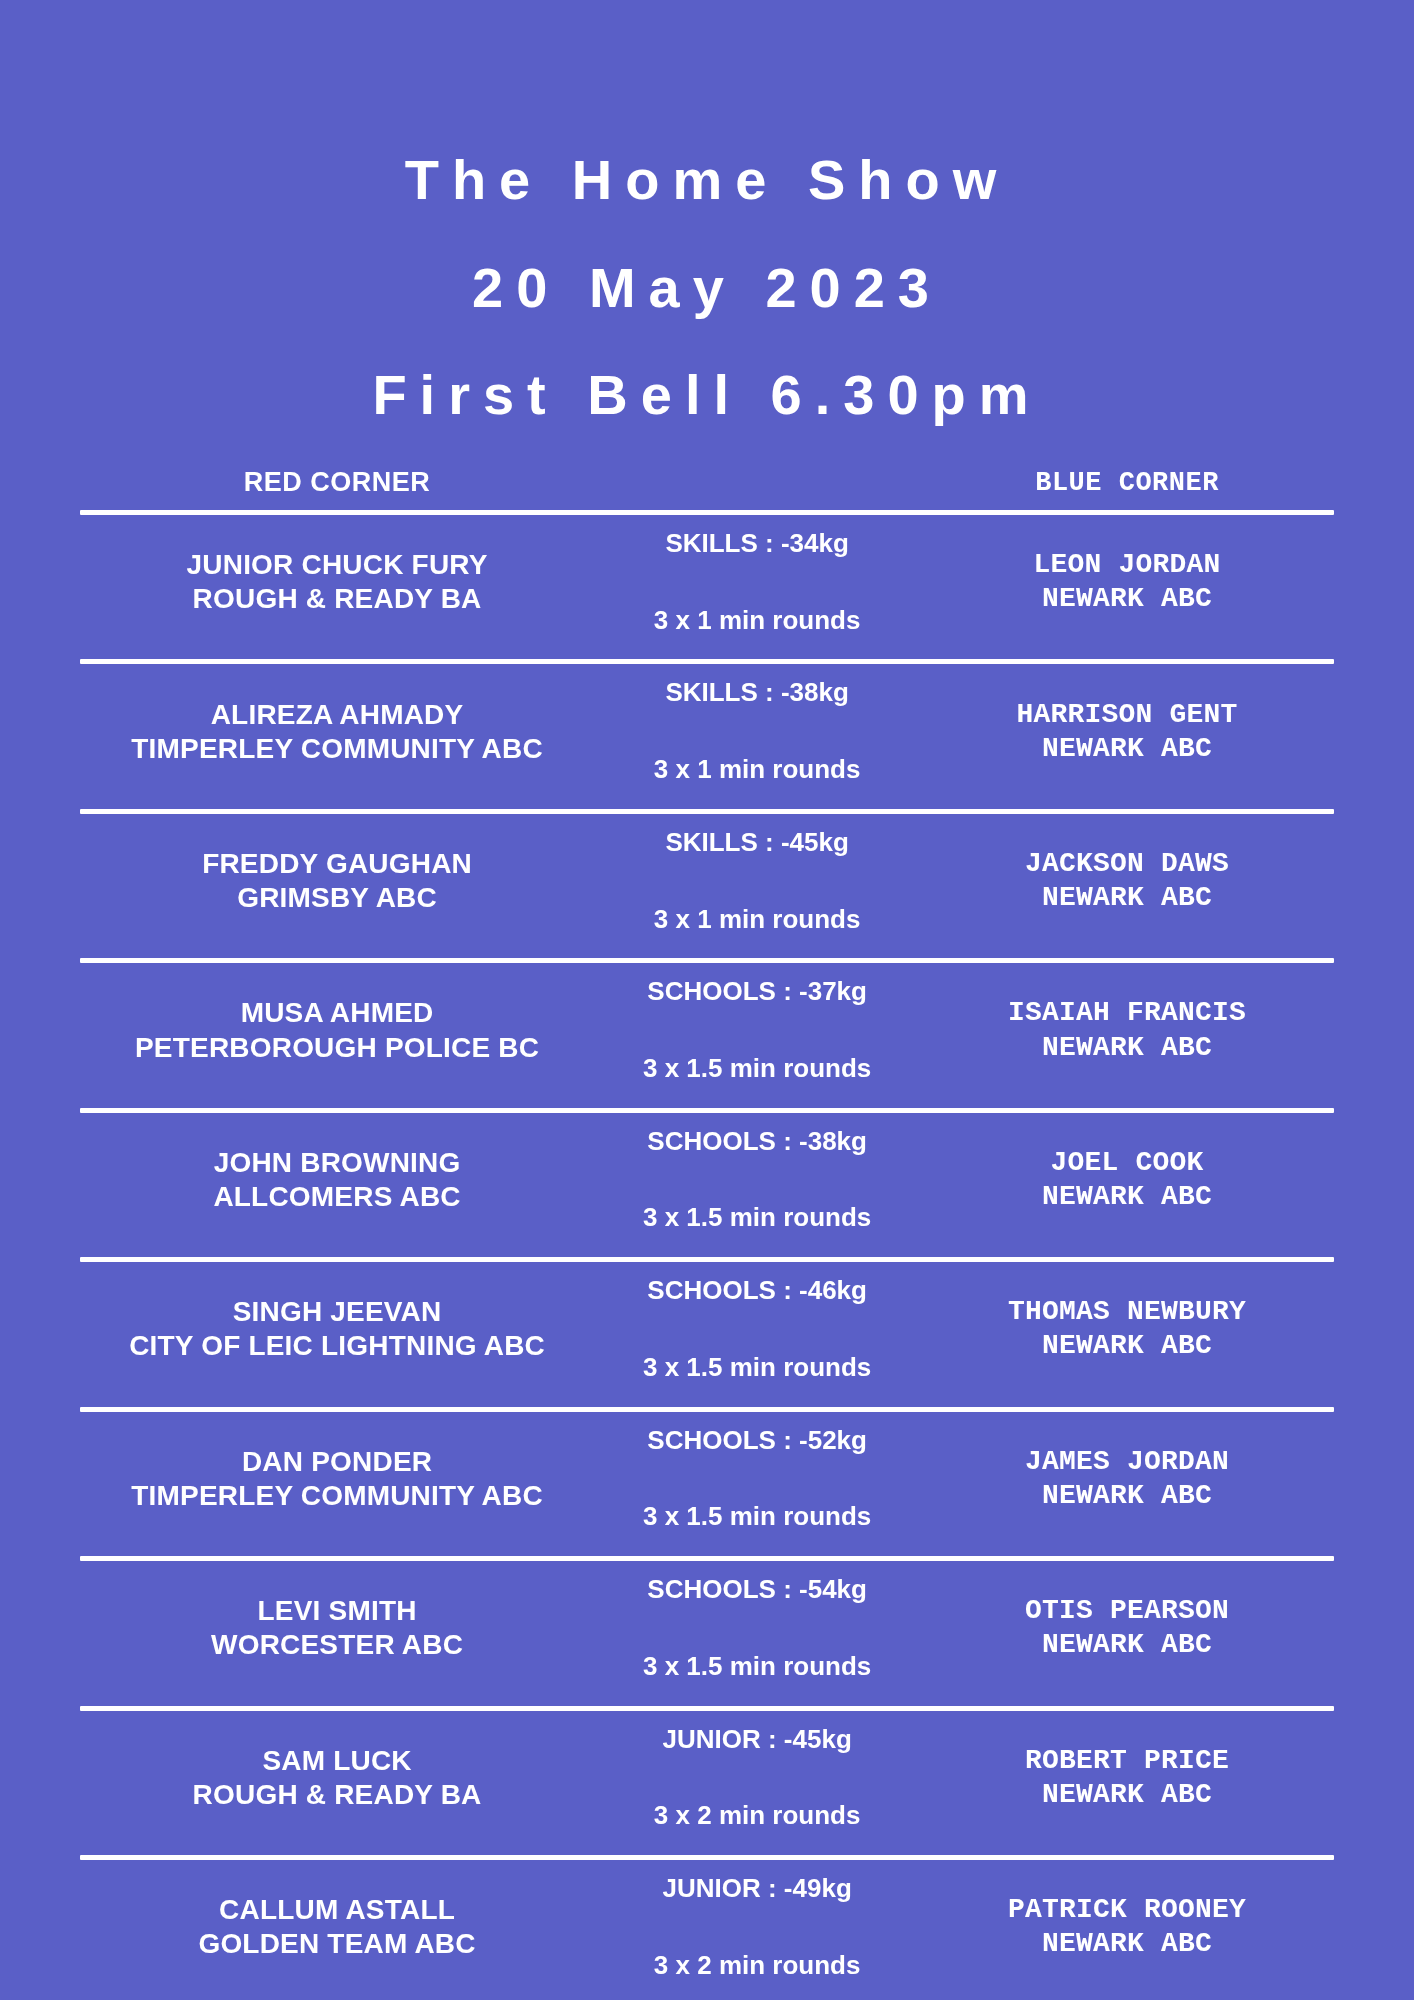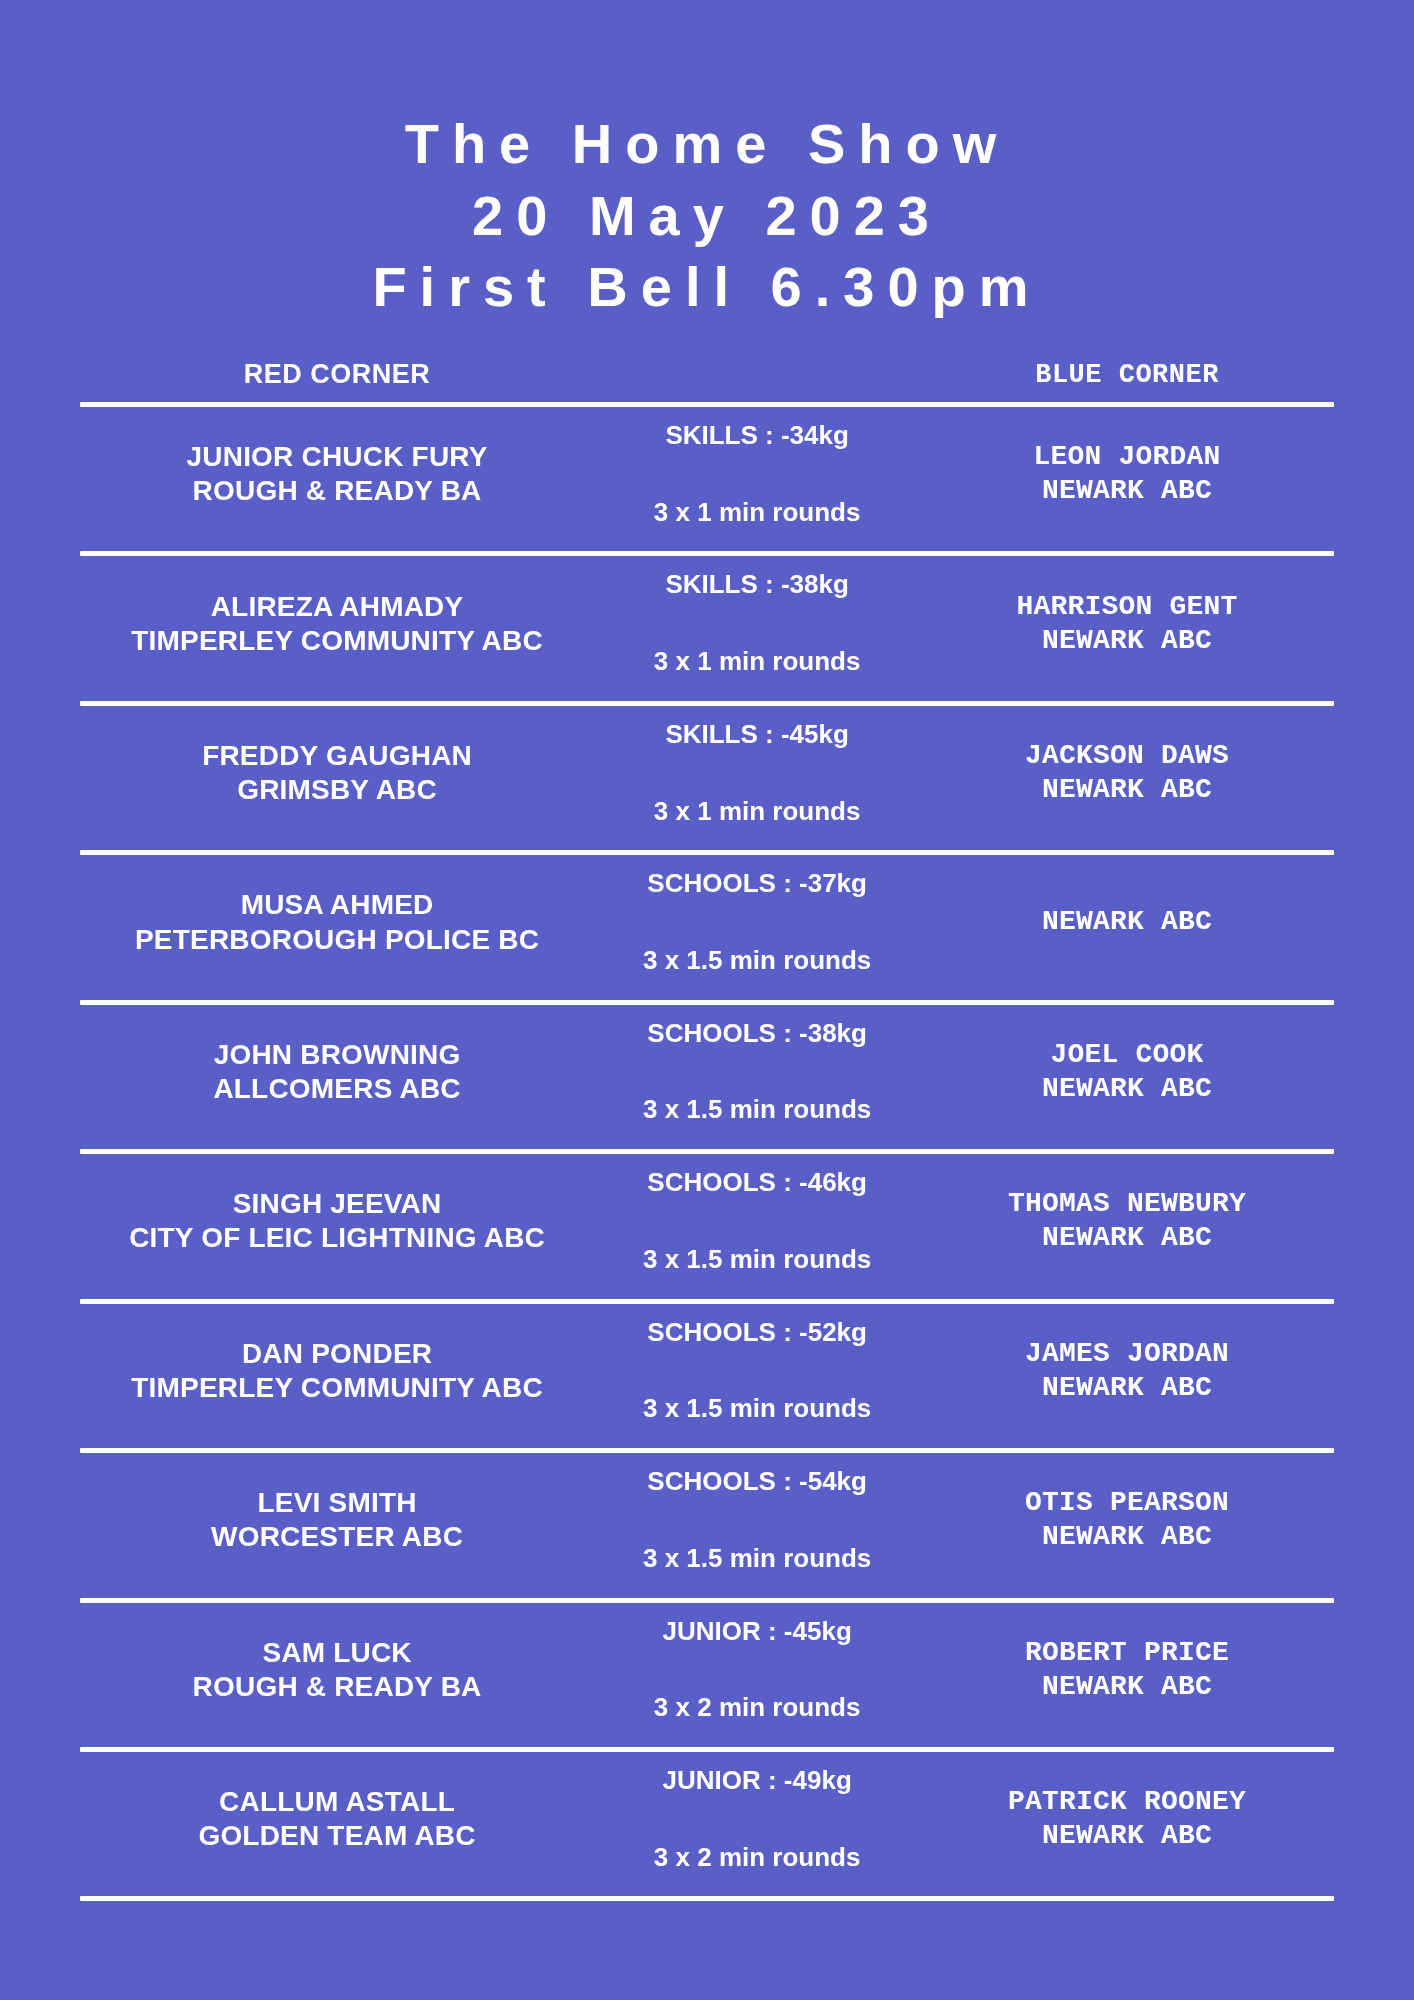--- a/index.html
+++ b/index.html
@@ -24,20 +24,21 @@
   .title-block {
     padding-top: 108px;
     text-align: center;
   }
   .title-line {
     font-weight: 700;
     font-size: 56px;
     letter-spacing: 13px;
     line-height: 1.28;
     white-space: pre;
+    margin-top: 36px;
   }
   .header-row {
     display: flex;
     align-items: flex-end;
     margin-top: 36px;
     padding: 0 8px;
   }
   .col-red {
     width: 41%;
     text-align: center;
@@ -170,20 +171,21 @@
   <div class="bout">
     <div class="side red">
       <div class="name">MUSA AHMED</div>
       <div class="club">PETERBOROUGH POLICE BC</div>
     </div>
     <div class="middle">
       <div class="cat">SCHOOLS : -37kg</div>
       <div class="rounds">3 x 1.5 min rounds</div>
     </div>
     <div class="side blue">
+      <div class="name">ISAIAH FRANCIS</div>
       <div class="club">NEWARK ABC</div>
     </div>
   </div>
   <div class="rule"></div>
 
   <div class="bout">
     <div class="side red">
       <div class="name">JOHN BROWNING</div>
       <div class="club">ALLCOMERS ABC</div>
     </div>

